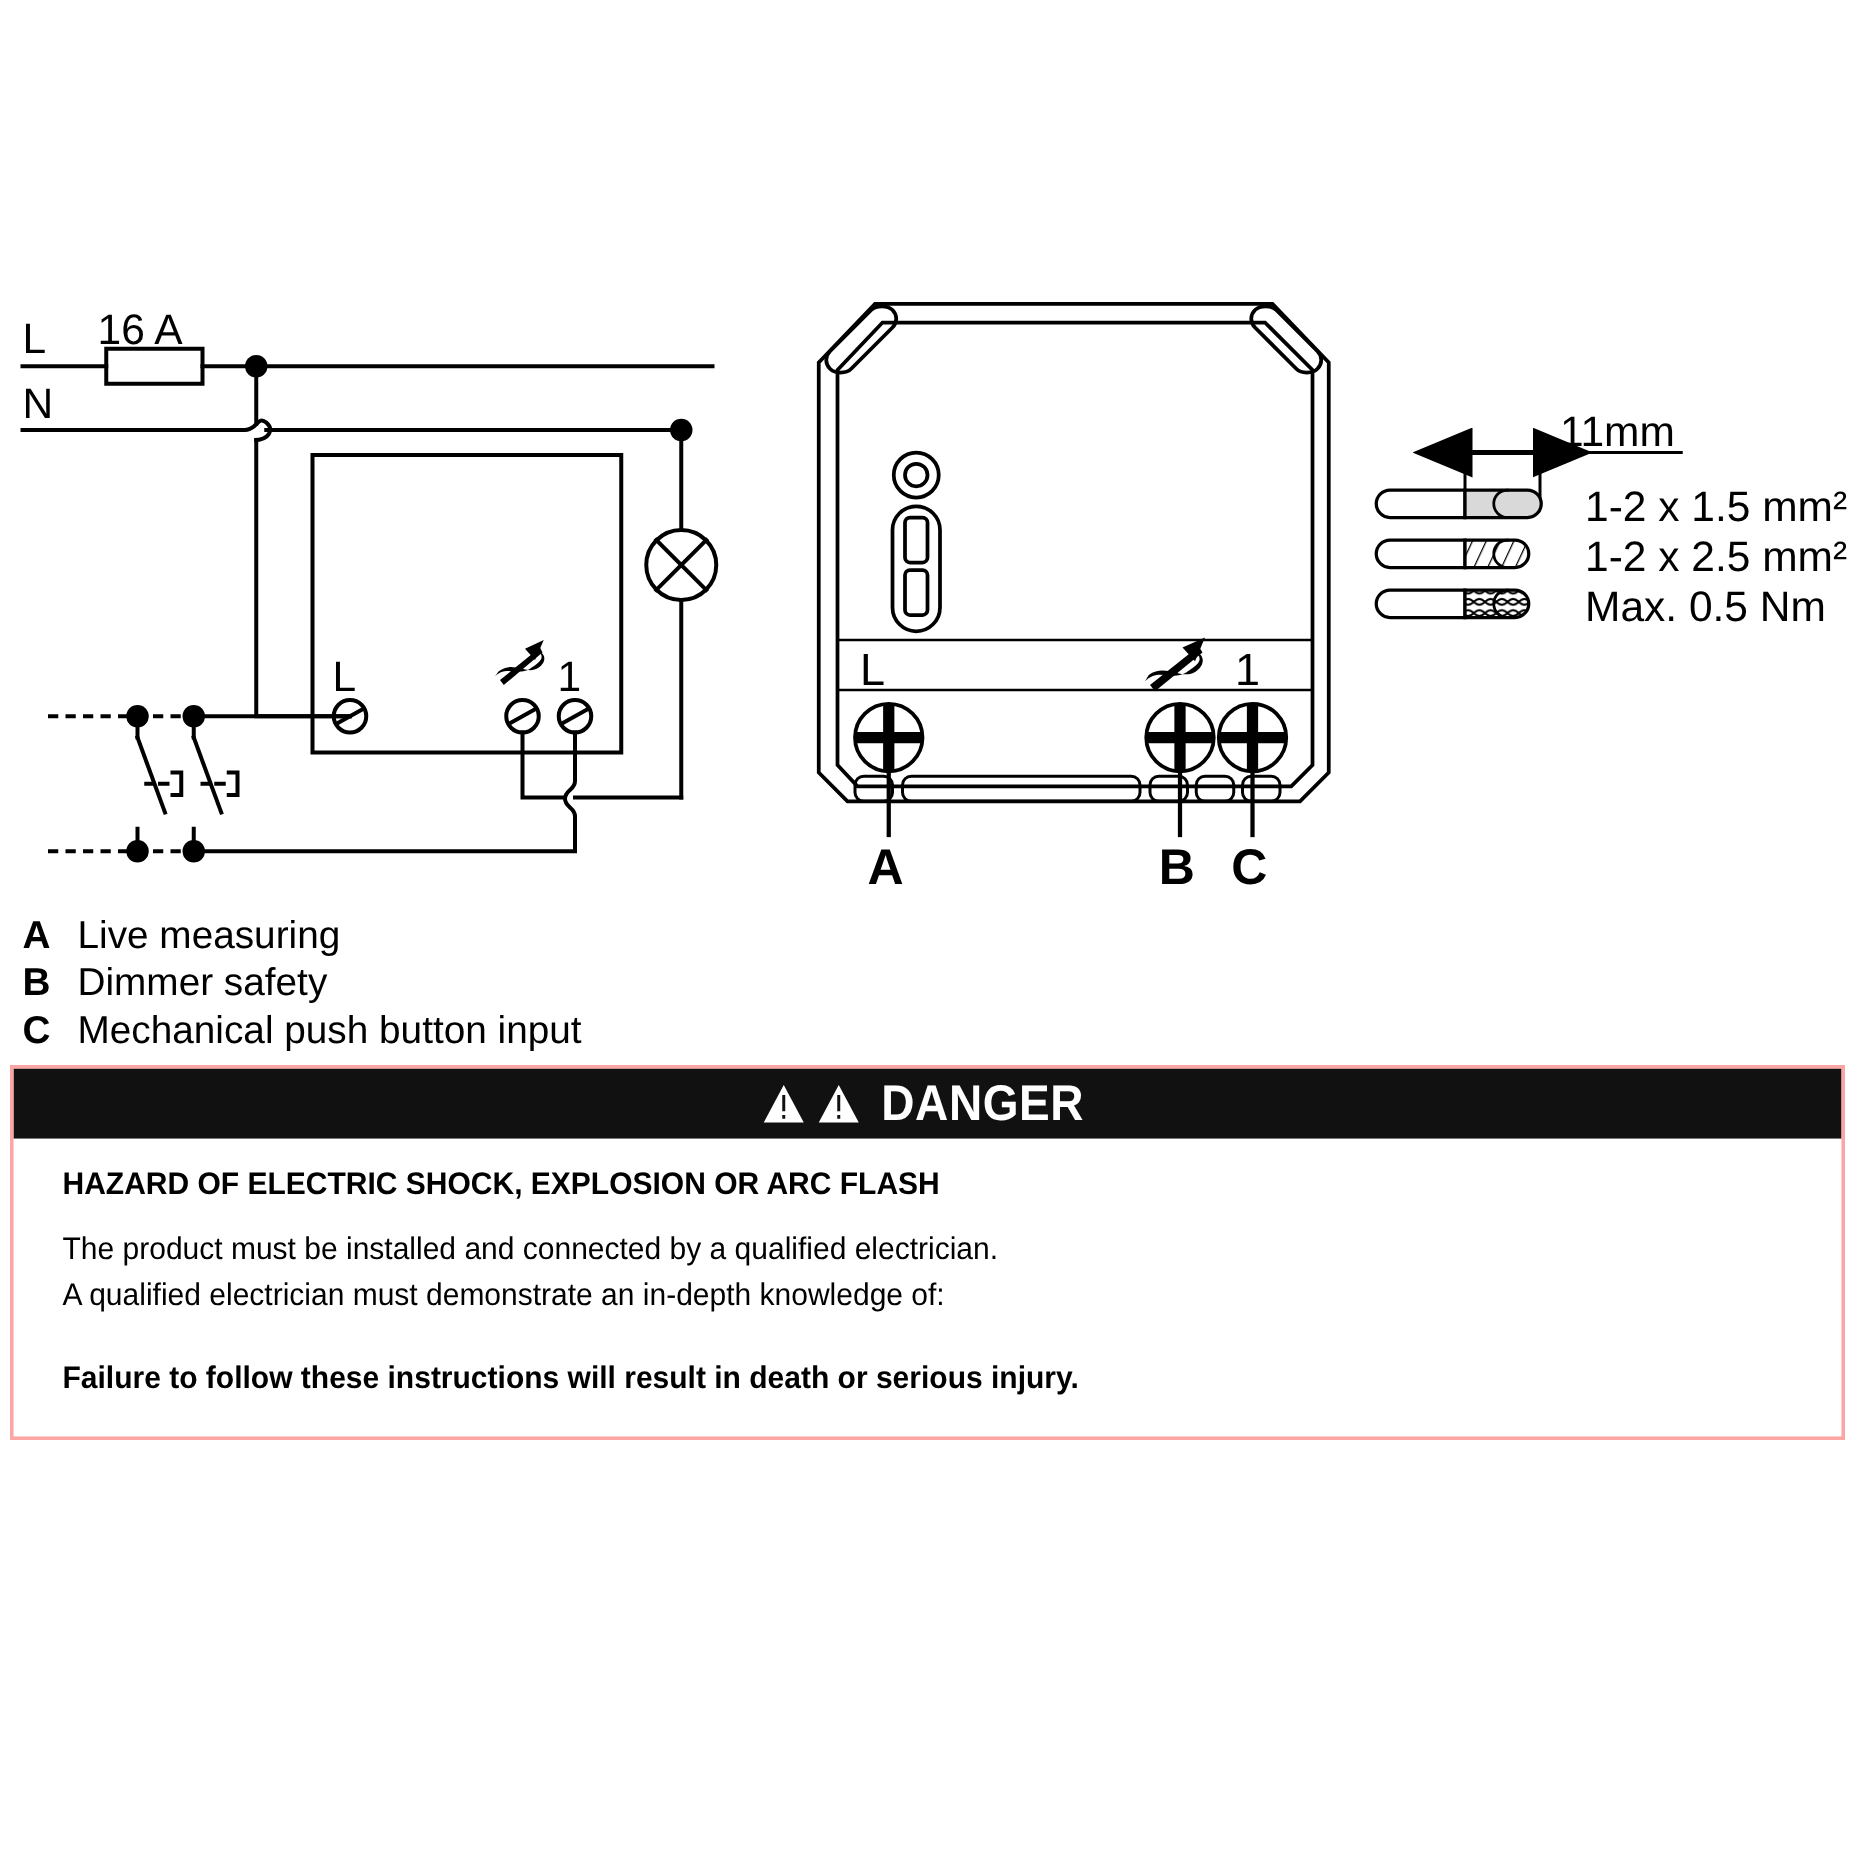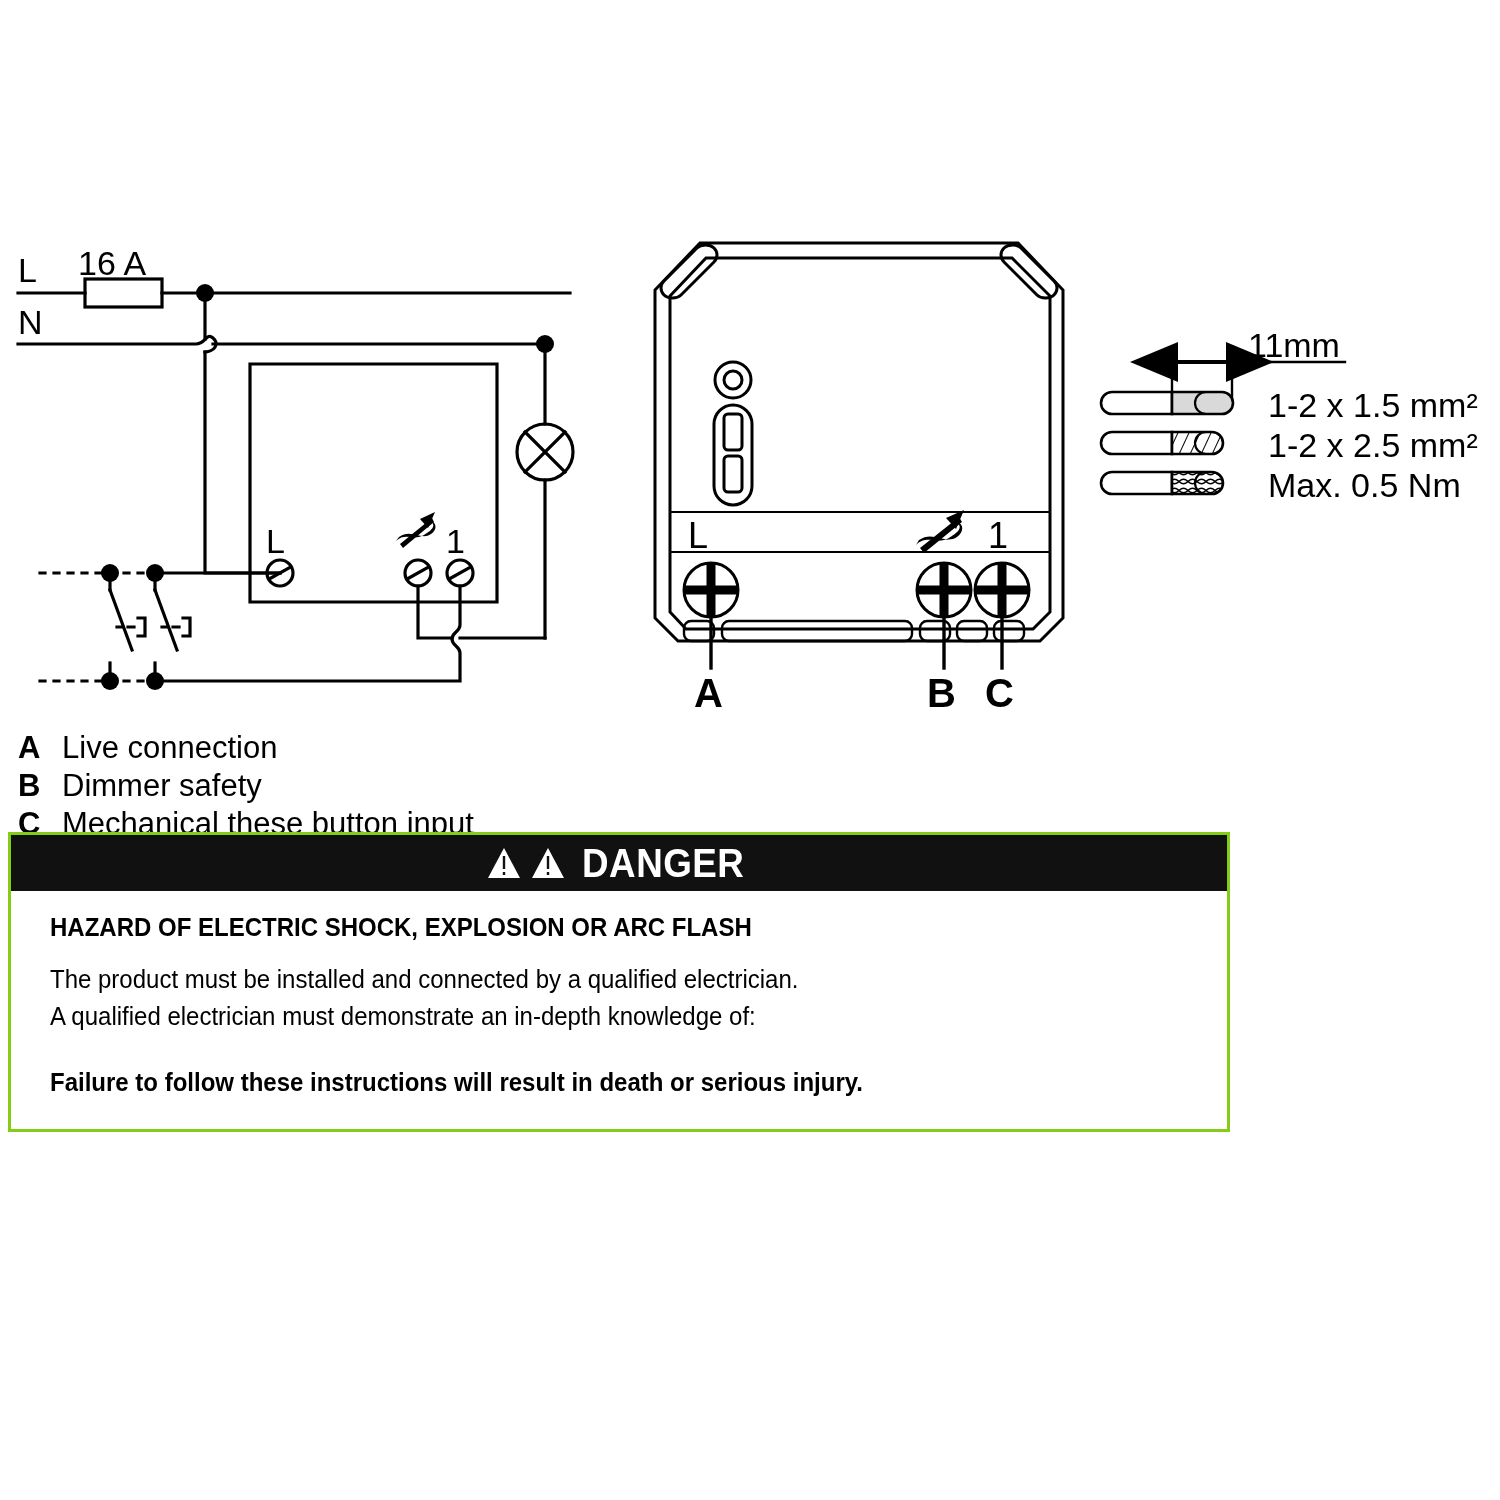--- a/index.html
+++ b/index.html
@@ -47,23 +47,23 @@
     flex: 0 0 44px;
   }
   .legend-text {
     font-size: 31px;
     font-weight: normal;
   }
   
   .danger-box {
     position: absolute;
     left: 8px;
-    top: 832px;
-    width: 1222px;
-    border: 3px solid #84cc16;
+    top: 852px;
+    width: 1468px;
+    border: 3px solid #fca5a5;
     box-sizing: border-box;
     background: #ffffff;
   }
   .danger-header {
     background: #111111;
     color: #ffffff;
     height: 56px;
     display: flex;
     align-items: center;
     justify-content: center;
@@ -315,29 +315,29 @@
 
     <text class="t-spec" x="1248" y="357">11mm</text>
     <text class="t-spec" x="1268" y="417">1-2 x 1.5 mm²</text>
     <text class="t-spec" x="1268" y="457">1-2 x 2.5 mm²</text>
     <text class="t-spec" x="1268" y="497">Max. 0.5 Nm</text>
   </svg>
 
   <div class="legend">
     <div class="legend-row">
       <span class="legend-key">A</span>
-      <span class="legend-text">Live connection</span>
+      <span class="legend-text">Live measuring</span>
     </div>
     <div class="legend-row">
       <span class="legend-key">B</span>
       <span class="legend-text">Dimmer safety</span>
     </div>
     <div class="legend-row">
       <span class="legend-key">C</span>
-      <span class="legend-text">Mechanical these button input</span>
+      <span class="legend-text">Mechanical push button input</span>
     </div>
   </div>
 
   <div class="danger-box">
     <div class="danger-header">
       <svg class="warn-tri" viewBox="0 0 34 32">
         <path d="M17 1 L33 31 L1 31 Z" fill="#ffffff"></path>
         <path d="M17 9 L17 22 M17 25 L17 28" stroke="#111111" stroke-width="2.4" fill="none"></path>
       </svg>
       <svg class="warn-tri" viewBox="0 0 34 32">

